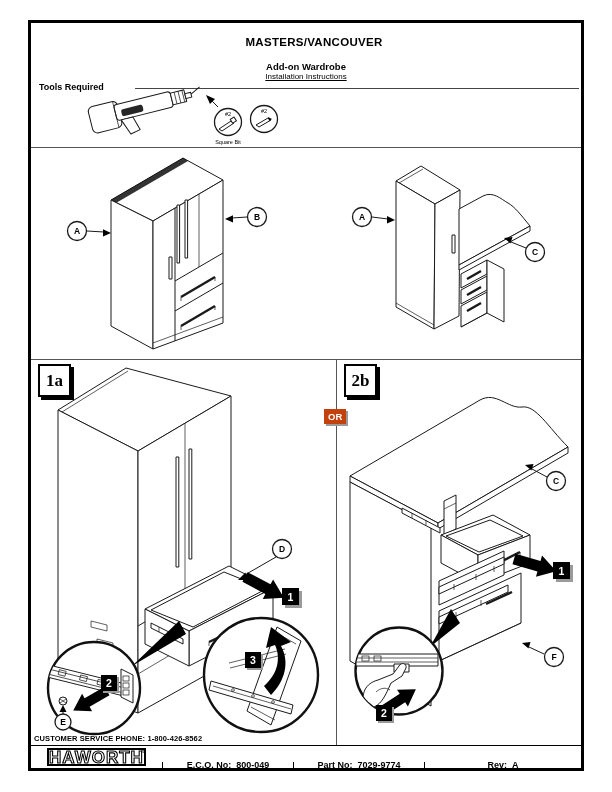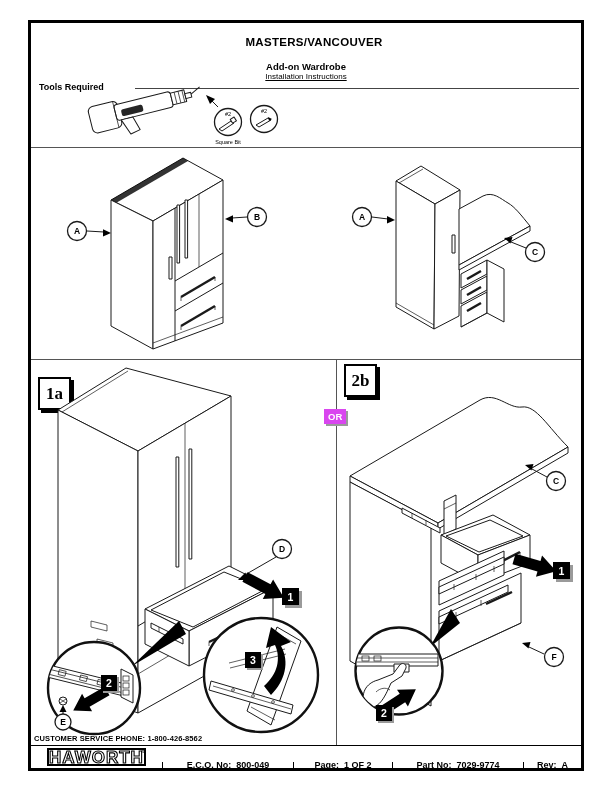--- a/index.html
+++ b/index.html
@@ -11,22 +11,22 @@
   .t2{top:38px;font-size:9.5px;font-weight:bold;}
   .t3{top:49px;font-size:8px;text-decoration:underline;}
   .tools-label{position:absolute;left:8px;top:59px;font-size:9px;font-weight:bold;}
   .tools-rule{position:absolute;left:104px;right:2px;top:65px;height:1px;background:#444;}
   .hr{position:absolute;left:0;right:0;height:1px;background:#555;}
   .hr1{top:124px;} .hr2{top:336px;}
   .vdiv{position:absolute;left:305px;top:336px;height:387px;width:1px;background:#555;}
   .stepbox{position:absolute;width:29px;height:29px;border:2px solid #000;background:#fff;
            box-shadow:3px 3px 0 #000;display:flex;align-items:center;justify-content:center;
            font-family:"Liberation Serif",serif;font-weight:bold;font-size:17px;}
-  .box1a{left:7px;top:354px;} .box1b{left:313px;top:341px;}
-  .orbadge{position:absolute;left:293px;top:386px;background:#d946ef;color:#fff;
+  .box1a{left:7px;top:341px;} .box1b{left:313px;top:341px;}
+  .orbadge{position:absolute;left:293px;top:386px;background:#c2410c;color:#fff;
            font-size:9.5px;font-weight:bold;padding:2px 4px;box-shadow:2px 2px 0 #9a9a9a;}
   .phone{position:absolute;left:3px;top:711px;font-size:7.5px;font-weight:bold;letter-spacing:.1px;}
   .footer{position:absolute;left:0;right:0;bottom:0;height:22px;border-top:1.5px solid #000;
           display:flex;align-items:stretch;}
   .fcell{display:flex;align-items:center;justify-content:center;gap:5px;
          font-size:9px;font-weight:bold;box-sizing:border-box;}
   .fcell+.fcell{border-left:1.5px solid #000;margin-top:16px;}
   .c1{width:131px;} .c2{width:131px;} .c3{width:99px;} .c4{width:131px;} .c5{flex:1;}
   .logo-box{position:relative;margin:2px 16px;border:2px solid #000;flex:1;height:14px;
             display:flex;align-items:center;justify-content:center;}
@@ -369,24 +369,20 @@
     <div class="fcell c1">
       <div class="logo-box">
         <span class="logo-text">HAWORTH</span>
         <span class="logo-reg">®</span>
       </div>
     </div>
     <div class="fcell c2">
       <span>E.C.O. No:</span>
       <span>800-049</span>
     </div>
-    <div class="fcell c3">
-      <span>Page:</span>
-      <span>1 OF 2</span>
-    </div>
     <div class="fcell c4">
       <span>Part No:</span>
       <span>7029-9774</span>
     </div>
     <div class="fcell c5">
       <span>Rev:</span>
       <span>A</span>
     </div>
   </div>
 </div>

